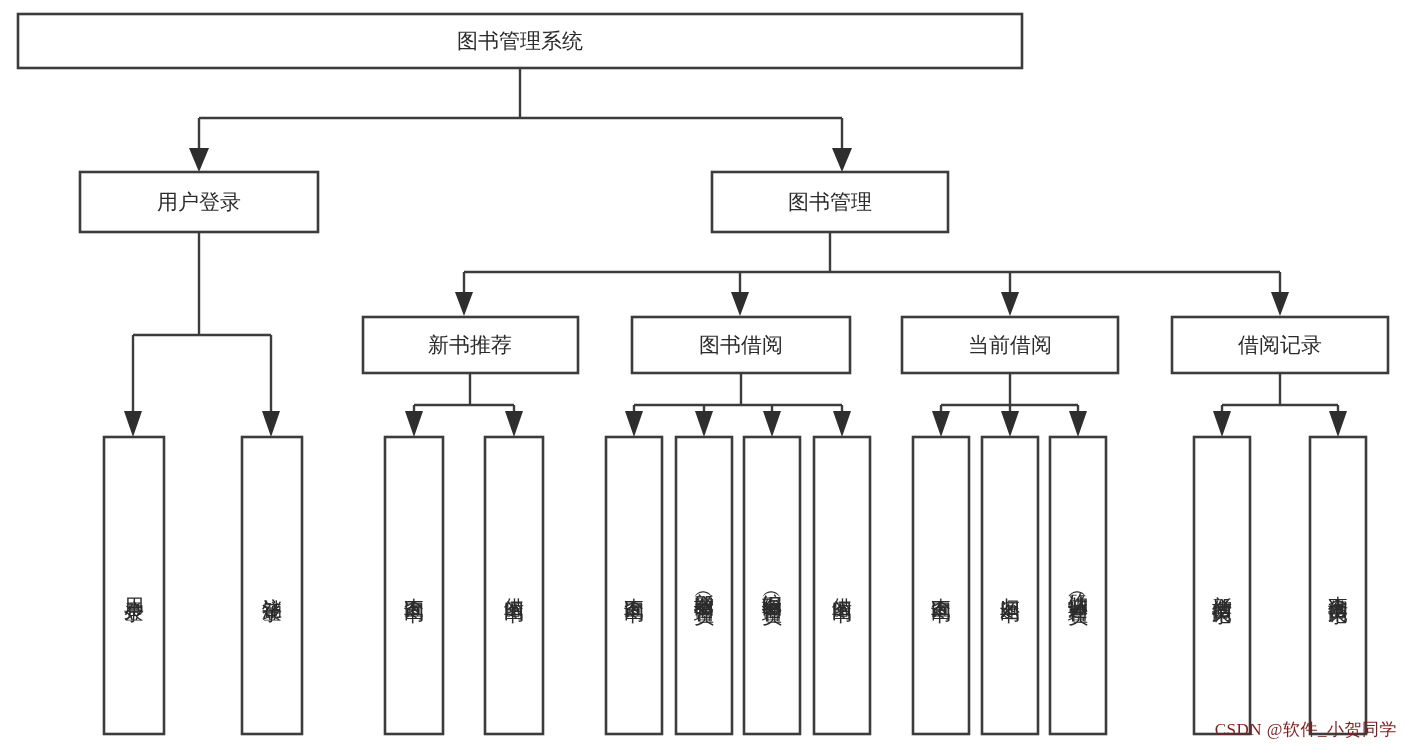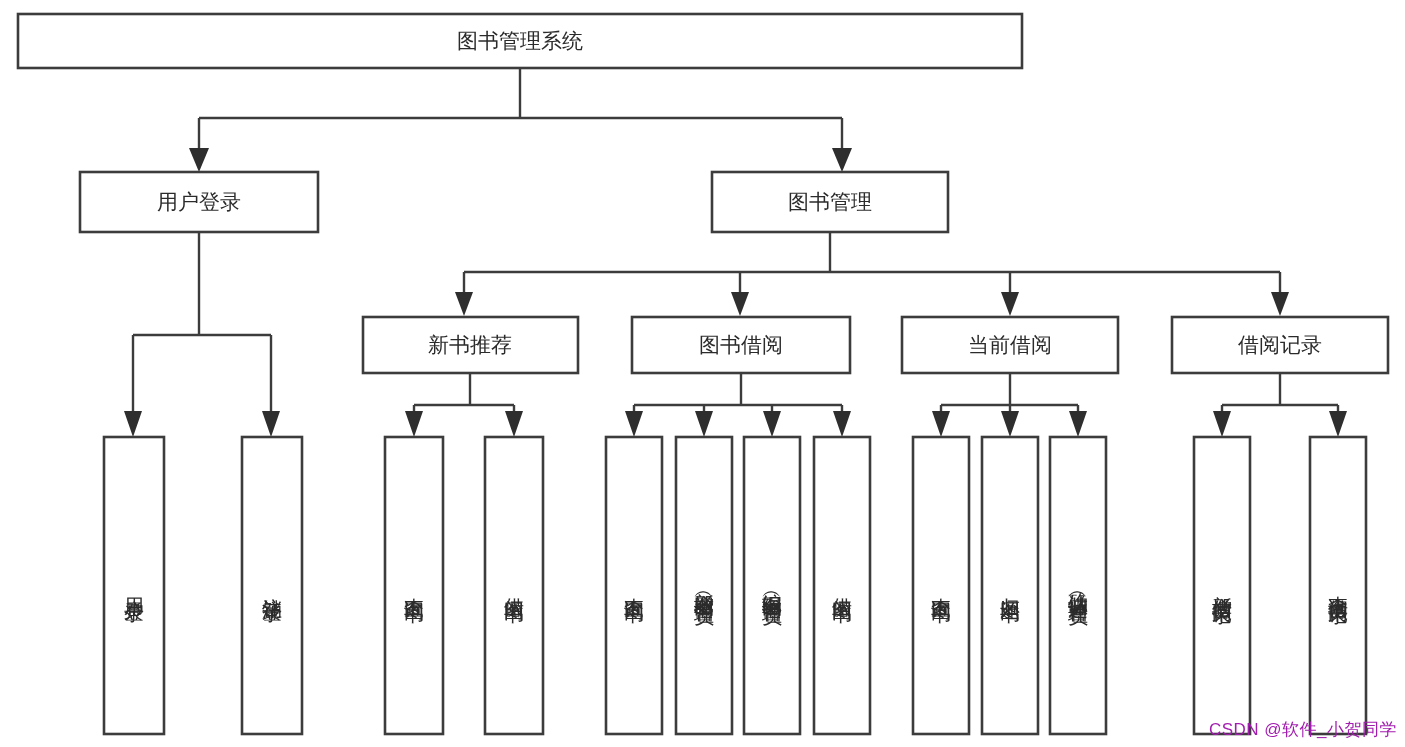--- a/index.html
+++ b/index.html
@@ -58,23 +58,23 @@
     line-height: 1.05;
     letter-spacing: 2px;
     color: #2b2b2b;
     white-space: nowrap;
     pointer-events: none;
   }
   .watermark {
     position: absolute;
     right: 8px;
     bottom: 6px;
-    font-family: Liberation Sans, sans-serif;
+    font-family: Liberation Serif, serif;
     font-size: 17px;
-    color: #a21caf;
+    color: #7f1d1d;
     letter-spacing: 0.5px;
     white-space: nowrap;
   }
 </style>
 </head>
 <body>
 
 <div id="diagram-root">
 
   <svg id="tree-svg" viewBox="0 0 1405 747">

